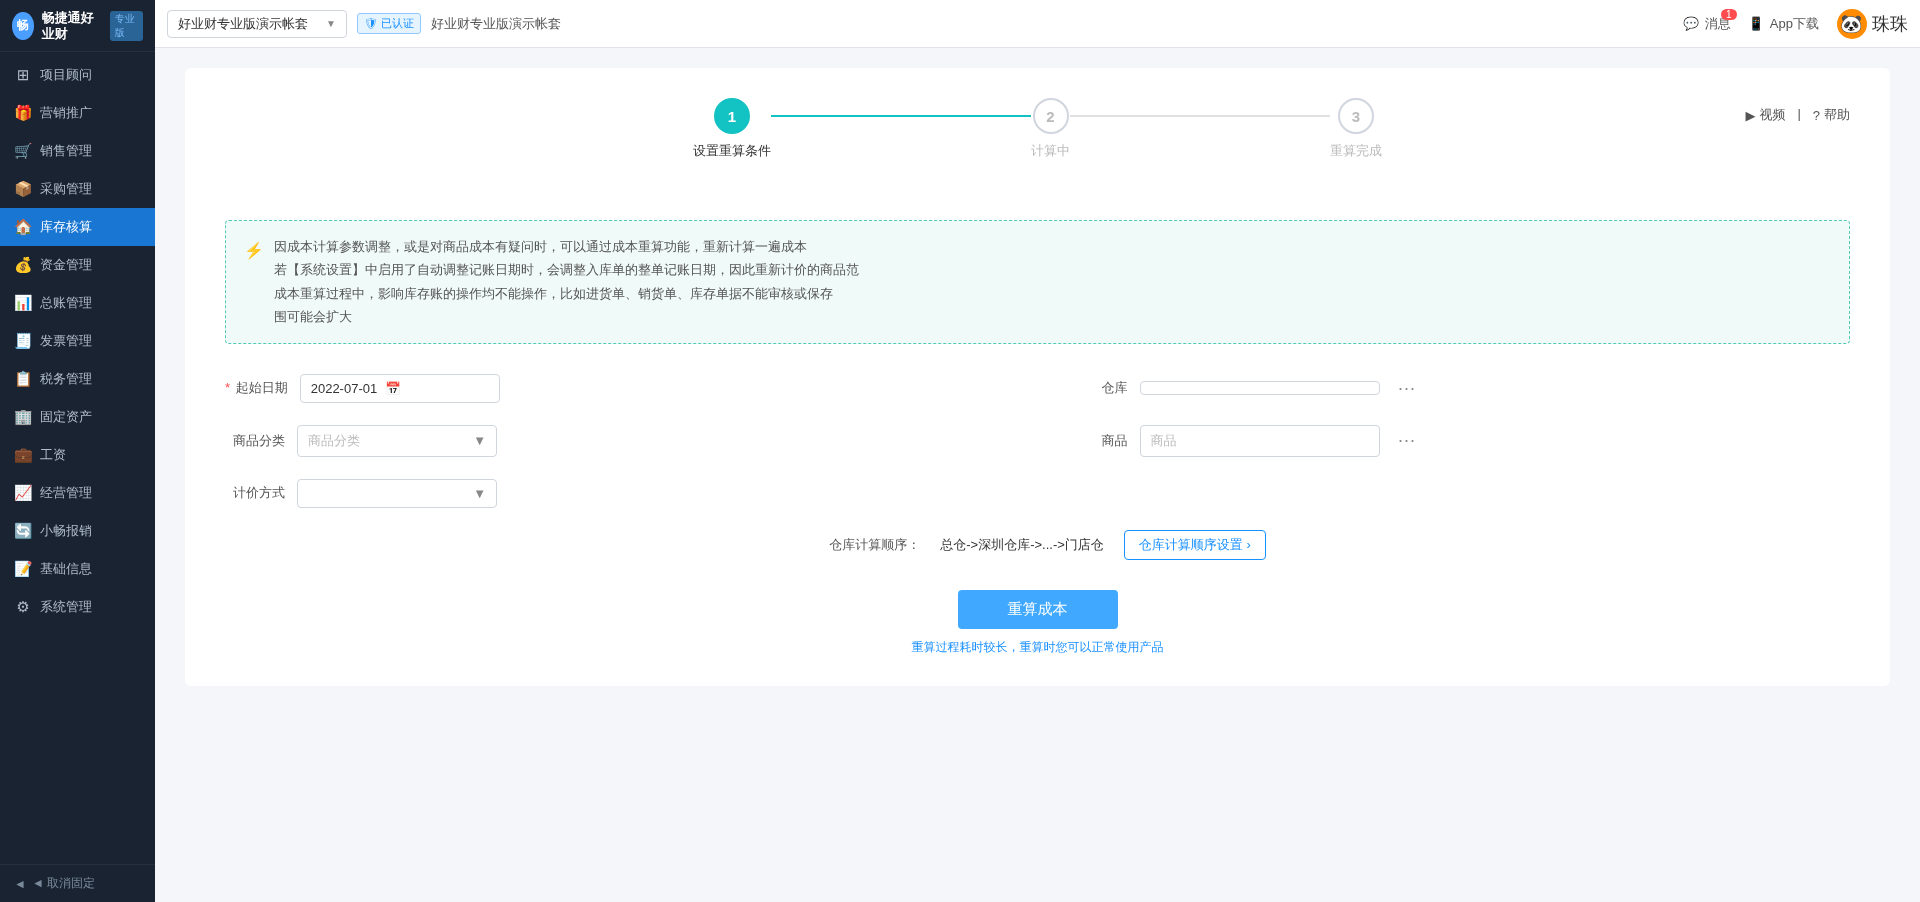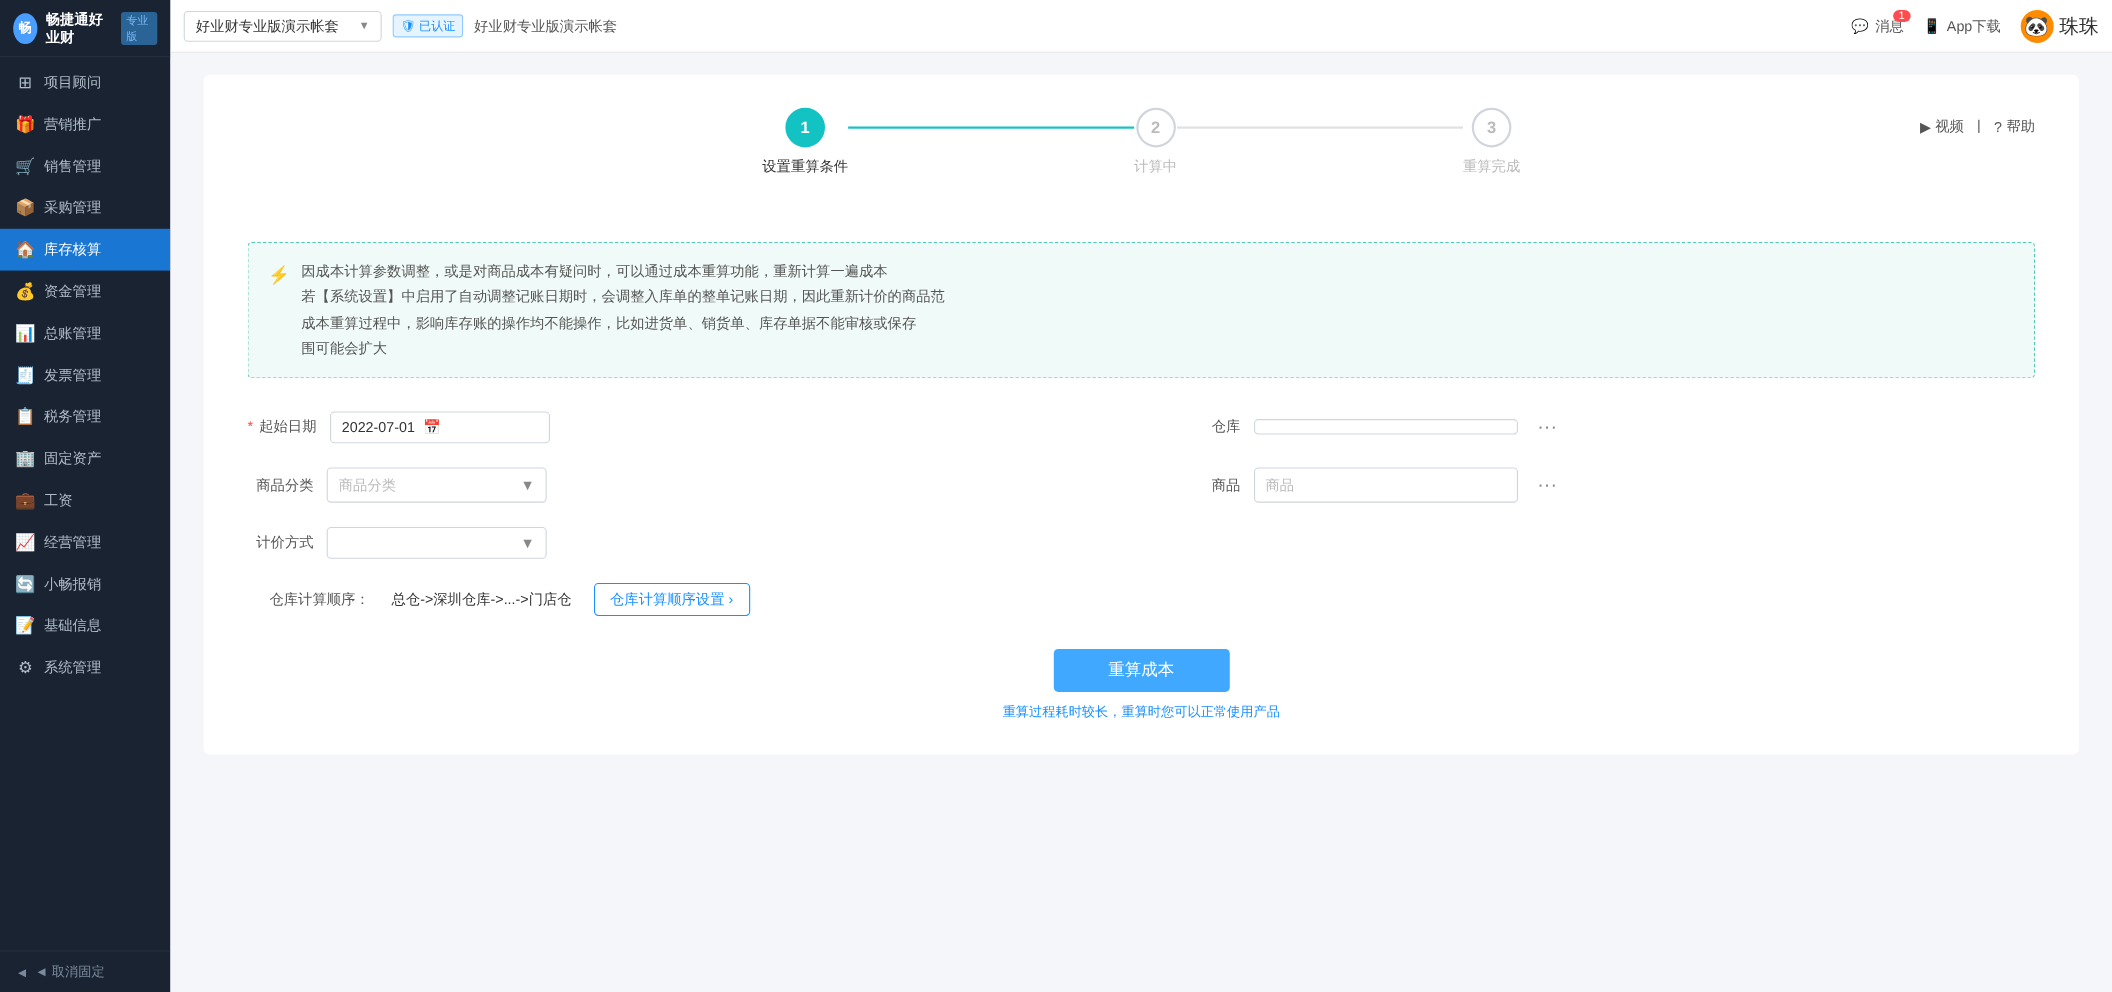--- a/index.html
+++ b/index.html
@@ -337,20 +337,21 @@
     .form-input-text { color: #333; }
     .form-input-placeholder { color: #bbb; }
 
     
     .warehouse-order {
       display: flex;
       align-items: center;
       gap: 20px;
       margin-bottom: 30px;
       margin-left: 20px;
+      justify-content: center;
     }
     .warehouse-label { font-size: 13px; color: #555; white-space: nowrap; }
     .warehouse-value { font-size: 13px; color: #333; }
     .warehouse-btn {
       border: 1px solid #1890ff;
       color: #1890ff;
       background: #fff;
       border-radius: 4px;
       padding: 5px 14px;
       cursor: pointer;

